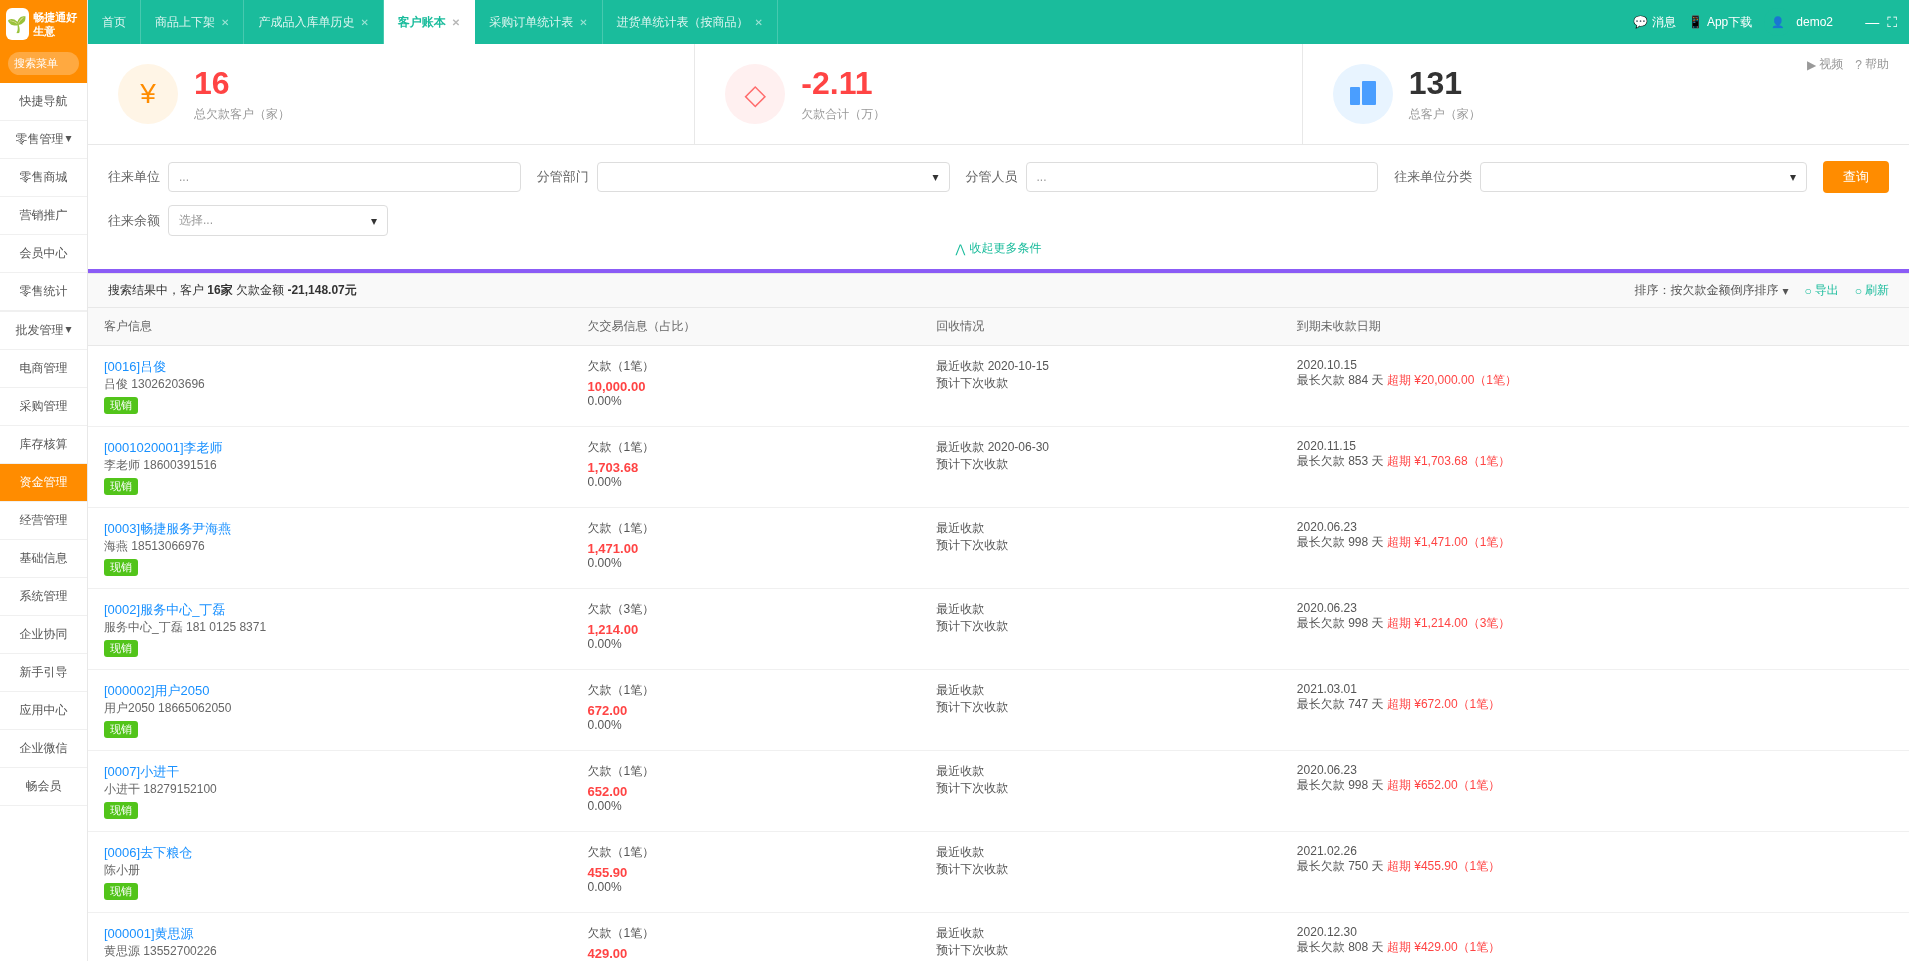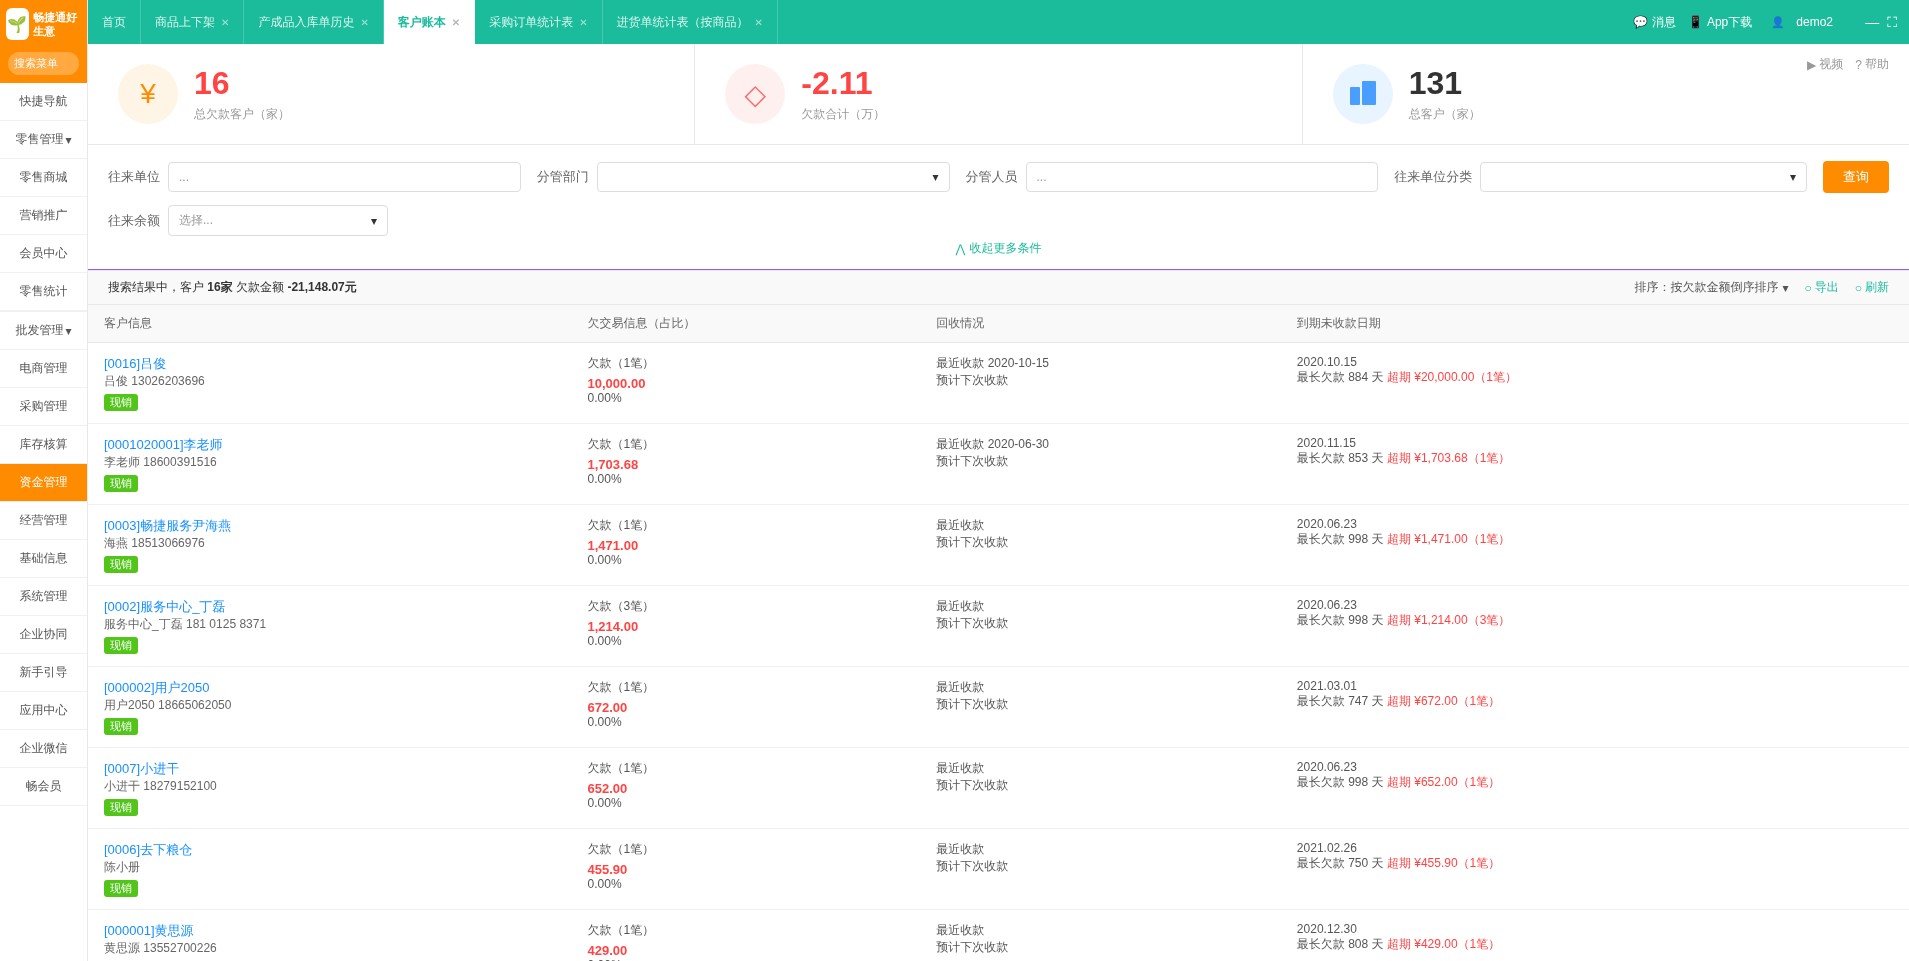--- a/index.html
+++ b/index.html
@@ -7,21 +7,21 @@
 
     
     .sidebar { width: 88px; background: #fff; display: flex; flex-direction: column; border-right: 1px solid #e8e8e8; flex-shrink: 0; overflow-y: auto; }
     .sidebar-logo { background: #ff8c00; padding: 8px 6px; display: flex; align-items: center; gap: 4px; min-height: 48px; }
     .sidebar-logo-icon { width: 32px; height: 32px; background: #fff; border-radius: 6px; display: flex; align-items: center; justify-content: center; font-size: 16px; }
     .sidebar-logo-text { color: #fff; font-size: 11px; font-weight: bold; line-height: 1.3; }
     .sidebar-search { background: #ff8c00; padding: 4px 8px 8px; }
     .sidebar-search-btn { background: rgba(255,255,255,0.25); border: none; border-radius: 12px; color: #fff; width: 100%; padding: 4px 6px; font-size: 11px; cursor: pointer; text-align: left; font-family: Liberation Serif, serif; }
     .sidebar-item { padding: 10px 4px; text-align: center; cursor: pointer; border-bottom: 1px solid #f0f0f0; font-size: 12px; color: #555; }
     .sidebar-item.active { background: #ff8c00; color: #fff; }
-    .sidebar-item.has-arrow { display: flex; align-items: center; justify-content: center; gap: 2px; }
+    .sidebar-item.has-arrow { display: flex; justify-content: center; gap: 2px; }
     .sidebar-divider { height: 1px; background: #f0f0f0; }
 
     
     .main { flex: 1; display: flex; flex-direction: column; overflow: hidden; }
 
     
     .top-nav { background: #1abc9c; display: flex; align-items: center; height: 44px; flex-shrink: 0; }
     .top-nav-tabs { display: flex; align-items: flex-start; flex: 1; overflow: hidden; }
     .nav-tab { padding: 0 14px; display: flex; align-items: center; gap: 6px; color: rgba(255,255,255,0.85); font-size: 12px; cursor: pointer; white-space: nowrap; border-right: 1px solid rgba(255,255,255,0.2); height: 44px; }
     .nav-tab.active { background: #fff; color: #1abc9c; font-weight: bold; }
@@ -40,21 +40,21 @@
     .stat-icon.orange { background: #fff5e6; color: #ff8c00; }
     .stat-icon.red { background: #fff0f0; color: #ff6b6b; }
     .stat-icon.blue { background: #e8f4ff; color: #4a9eff; }
     .stat-info { flex: 1; }
     .stat-number { font-size: 32px; font-weight: bold; }
     .stat-number.red-num { color: #ff4444; }
     .stat-number.dark-num { color: #333; font-weight: bold; }
     .stat-label { font-size: 12px; color: #999; margin-top: 4px; }
 
     
-    .filter-section { background: #fff; padding: 16px 20px 8px; border-bottom: 1px solid #8b5cf6; }
+    .filter-section { background: #fff; padding: 16px 20px 8px; border-bottom: 4px solid #8b5cf6; }
     .filter-row { display: flex; align-items: center; gap: 16px; margin-bottom: 12px; }
     .filter-item { display: flex; align-items: center; gap: 8px; flex: 1; }
     .filter-label { font-size: 13px; color: #666; white-space: nowrap; }
     .filter-input { flex: 1; border: 1px solid #ddd; border-radius: 4px; padding: 6px 10px; font-size: 12px; color: #333; position: relative; display: flex; align-items: center; justify-content: space-between; cursor: pointer; background: #fff; min-height: 30px; }
     .filter-select { flex: 1; border: 1px solid #ddd; border-radius: 4px; padding: 6px 10px; font-size: 12px; color: #333; background: #fff; display: flex; align-items: center; justify-content: space-between; cursor: pointer; min-height: 30px; }
     .filter-btn-query { background: #ff8c00; color: #fff; border: none; border-radius: 4px; padding: 7px 20px; font-size: 13px; cursor: pointer; white-space: nowrap; }
     .filter-row2 { display: flex; align-items: center; gap: 16px; }
     .collapse-btn { display: flex; align-items: center; gap: 4px; color: #1abc9c; font-size: 12px; cursor: pointer; justify-content: center; padding: 4px 0; }
 
     

